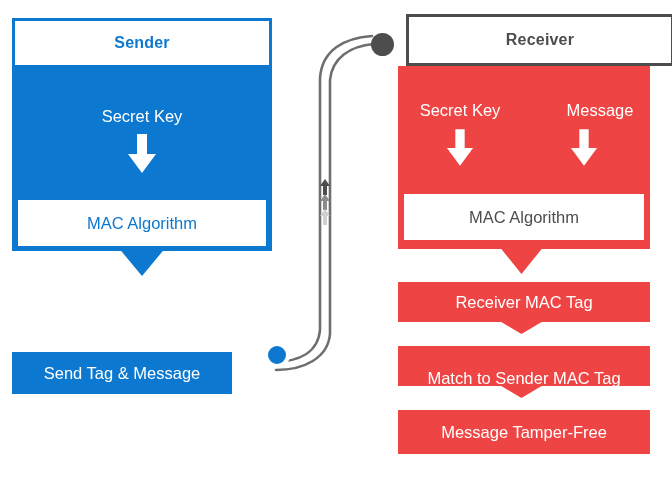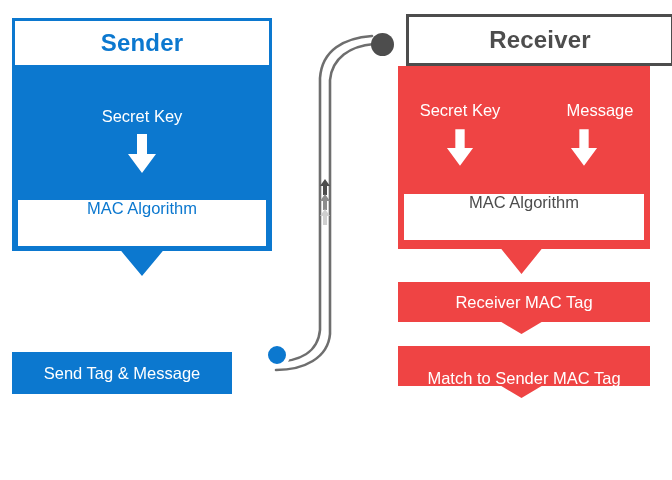--- a/index.html
+++ b/index.html
@@ -32,21 +32,21 @@
   .panel-header {
     position: absolute;
     background: #ffffff;
     box-sizing: border-box;
     display: flex;
     align-items: center;
     justify-content: center;
   }
   .panel-header-label {
     font-weight: bold;
-    font-size: 24px;
+    font-size: 16px;
     letter-spacing: 0.2px;
     line-height: 1;
   }
 
   
   .actor-body {
     position: absolute;
     box-sizing: border-box;
   }
 
@@ -64,20 +64,21 @@
     line-height: 1;
     white-space: nowrap;
   }
 
   
   .inset-box {
     position: absolute;
     background: #ffffff;
     box-sizing: border-box;
     display: flex;
+    align-items: center;
     justify-content: center;
   }
   .inset-label {
     font-size: 16.5px;
     line-height: 1;
     white-space: nowrap;
   }
 
   
   .body-caption {
@@ -192,20 +193,23 @@
     <div class="step receiver-fill" style="left:8px; top:268px; width:252px; height:52px;
                 clip-path: polygon(0 0, 100% 0, 100% 77%, 57% 77%, 49% 100%, 41% 77%, 0 77%);">
       <span class="step-label" style="margin-top:12px;">Receiver MAC Tag</span>
     </div>
 
     <div class="step receiver-fill" style="left:8px; top:332px; width:252px; height:52px;
                 clip-path: polygon(0 0, 100% 0, 100% 77%, 57% 77%, 49% 100%, 41% 77%, 0 77%);">
       <span class="step-label" style="margin-top:24px;">Match to Sender MAC Tag</span>
     </div>
 
+    <div class="step receiver-fill" style="left:8px; top:396px; width:252px; height:44px;">
+      <span class="step-label" style="margin-top:14px;">Message Tamper-Free</span>
+    </div>
   </div>
 
   <svg id="connector" viewBox="0 0 672 480">
 
     <path d="M 272 362
              C 300 362, 318 352, 320 330
              L 320 78
              C 322 50, 344 38, 372 36" fill="none" stroke="#6e6e6e" stroke-width="2.6" stroke-linecap="round"></path>
 
     <path d="M 276 370

